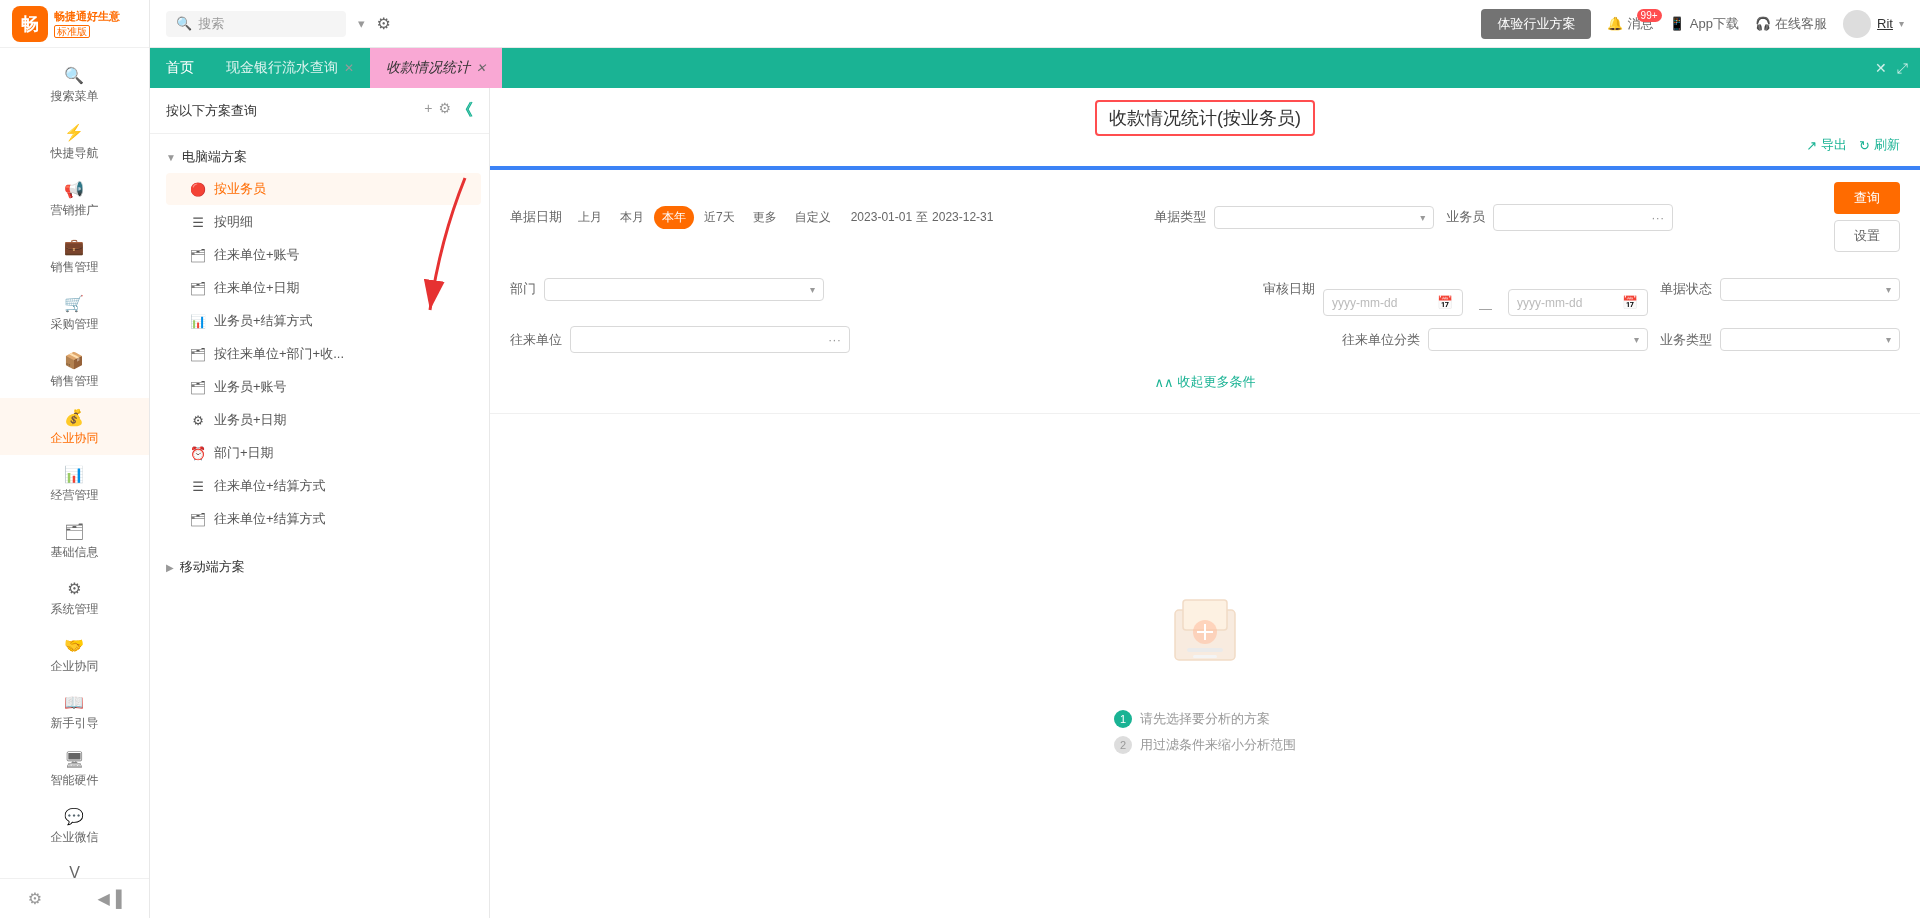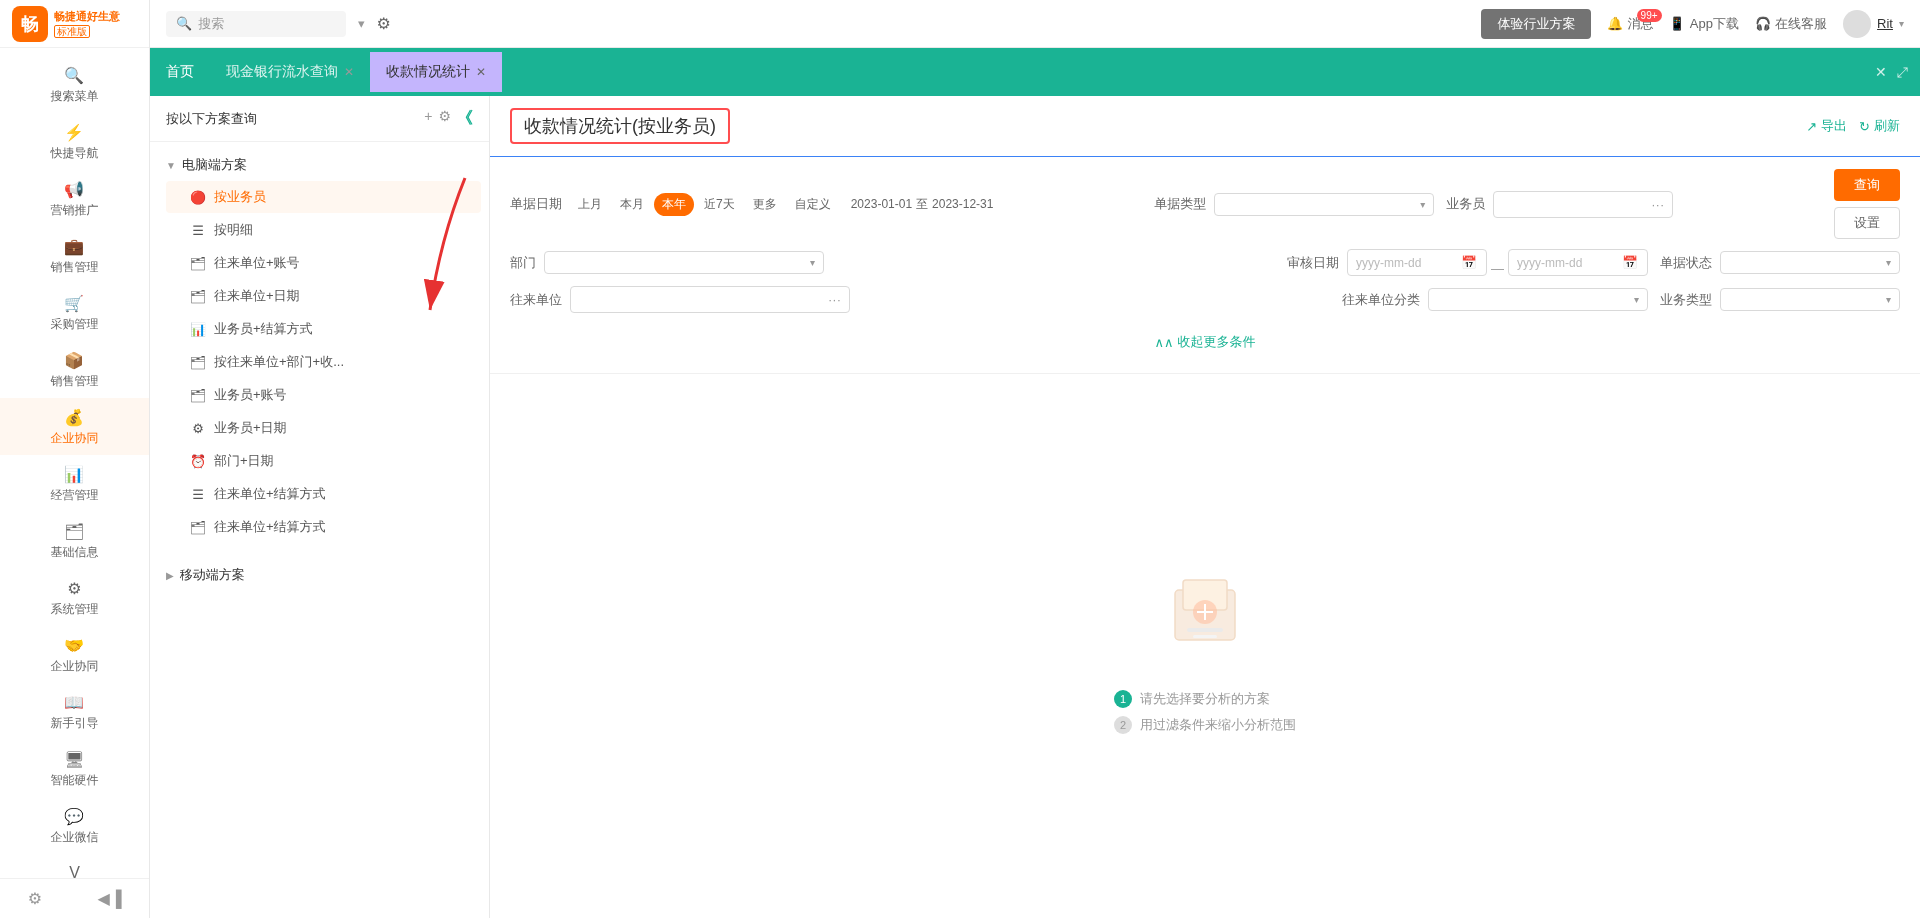--- a/index.html
+++ b/index.html
@@ -28,24 +28,24 @@
     .topbar-right { display: flex; align-items: center; gap: 16px; }
     .topbar-btn { background: #737373; color: white; border: none; border-radius: 4px; padding: 6px 16px; cursor: pointer; font-size: 13px; }
     .gear-btn { color: #666; cursor: pointer; font-size: 16px; }
     .msg-btn { display: flex; align-items: center; gap: 4px; color: #666; cursor: pointer; font-size: 13px; position: relative; }
     .badge { background: #ff4d4f; color: white; font-size: 10px; border-radius: 10px; padding: 1px 4px; position: absolute; top: -6px; right: -8px; }
     .app-btn, .service-btn { display: flex; align-items: center; gap: 4px; color: #666; cursor: pointer; font-size: 13px; }
     .user-avatar { width: 28px; height: 28px; border-radius: 50%; background: #ddd; }
     .topbar-arrow { color: #999; cursor: pointer; }
 
     
-    .tabbar { height: 48px; background: #1ab394; display: flex; align-items: center; padding: 0 0 0 0; position: relative; }
+    .tabbar { height: 40px; background: #1ab394; display: flex; align-items: center; padding: 0 0 0 0; position: relative; }
     .tab-item { height: 40px; display: flex; align-items: center; padding: 0 16px; cursor: pointer; color: rgba(255,255,255,0.85); font-size: 14px; gap: 6px; position: relative; }
     .tab-item.home { color: white; }
-    .tab-item.active { background: #c4b5fd; color: #333; border-radius: 0; }
+    .tab-item.active { background: #f9a8d4; color: #333; border-radius: 0; font-style: italic; }
     .tab-item .tab-close { font-size: 12px; color: #999; cursor: pointer; }
     .tab-item.active .tab-close { color: #666; }
     .tab-win-btns { margin-left: auto; display: flex; align-items: center; gap: 10px; padding-right: 12px; }
     .win-btn { color: rgba(255,255,255,0.8); cursor: pointer; font-size: 14px; }
 
     
     .content { flex: 1; display: flex; overflow: hidden; }
 
     
     .left-panel { width: 340px; background: #fff; border-right: 1px solid #e8e8e8; flex-shrink: 0; overflow-y: auto; }
@@ -60,38 +60,38 @@
     .scheme-group-title .arrow { color: #999; font-size: 10px; }
     .scheme-items { padding-left: 8px; }
     .scheme-item { display: flex; align-items: center; gap: 8px; padding: 7px 16px 7px 24px; cursor: pointer; color: #555; font-size: 13px; border-radius: 4px; margin: 1px 8px; }
     .scheme-item.active { background: #fff7f0; color: #ff6b00; }
     .scheme-item .item-icon { width: 16px; height: 16px; display: flex; align-items: center; justify-content: center; font-size: 13px; }
 
     
     .right-content { flex: 1; display: flex; flex-direction: column; overflow: hidden; }
 
     
-    .page-header { display: flex; align-items: center; padding: 12px 20px; background: #fff; border-bottom: 1px solid #3b82f6; }
+    .page-header { display: flex; align-items: center; padding: 12px 20px; background: #fff; border-bottom: 4px solid #3b82f6; flex-direction: column; }
     .page-title-box { border: 2px solid #ff4d4f; border-radius: 4px; padding: 4px 12px; }
     .page-title { font-size: 18px; color: #333; font-weight: 500; }
     .page-header-right { margin-left: auto; display: flex; gap: 12px; }
     .header-action-btn { display: flex; align-items: center; gap: 4px; color: #1ab394; cursor: pointer; font-size: 13px; }
 
     
     .query-form { background: #fff; padding: 12px 20px; border-bottom: 1px solid #f0f0f0; }
     .form-row { display: flex; align-items: center; gap: 12px; margin-bottom: 10px; flex-wrap: wrap; }
     .form-item { display: flex; align-items: center; gap: 8px; }
     .form-label { color: #666; font-size: 13px; white-space: nowrap; }
     .date-tabs { display: flex; gap: 2px; align-items: center; }
     .date-tab { padding: 3px 8px; font-size: 12px; color: #666; cursor: pointer; border-radius: 3px; }
     .date-tab.active { background: #ff6b00; color: white; border-radius: 12px; }
     .date-range { display: flex; align-items: center; gap: 4px; font-size: 12px; color: #666; margin-left: 4px; }
     .form-select { display: flex; align-items: center; gap: 4px; border: 1px solid #d9d9d9; border-radius: 4px; padding: 5px 8px; min-width: 180px; cursor: pointer; background: white; color: #666; font-size: 13px; }
     .form-select .arrow { margin-left: auto; color: #999; font-size: 10px; }
-    .form-date { display: flex; align-items: flex-end; gap: 4px; }
+    .form-date { display: flex; align-items: flex-end; gap: 16px; margin-top: 27px; }
     .date-input { border: 1px solid #d9d9d9; border-radius: 4px; padding: 5px 8px; width: 140px; color: #bbb; font-size: 13px; display: flex; align-items: center; justify-content: space-between; }
     .date-sep { color: #999; }
     .collapse-bar { display: flex; align-items: center; justify-content: center; padding: 10px; color: #1ab394; cursor: pointer; font-size: 13px; gap: 4px; }
 
     
     .query-btn { background: #ff6b00; color: white; border: none; border-radius: 4px; padding: 7px 20px; cursor: pointer; font-size: 13px; }
     .setting-btn { border: 1px solid #d9d9d9; background: white; color: #666; border-radius: 4px; padding: 6px 16px; cursor: pointer; font-size: 13px; }
     .form-actions { display: flex; flex-direction: column; gap: 6px; margin-left: auto; }
 
     

